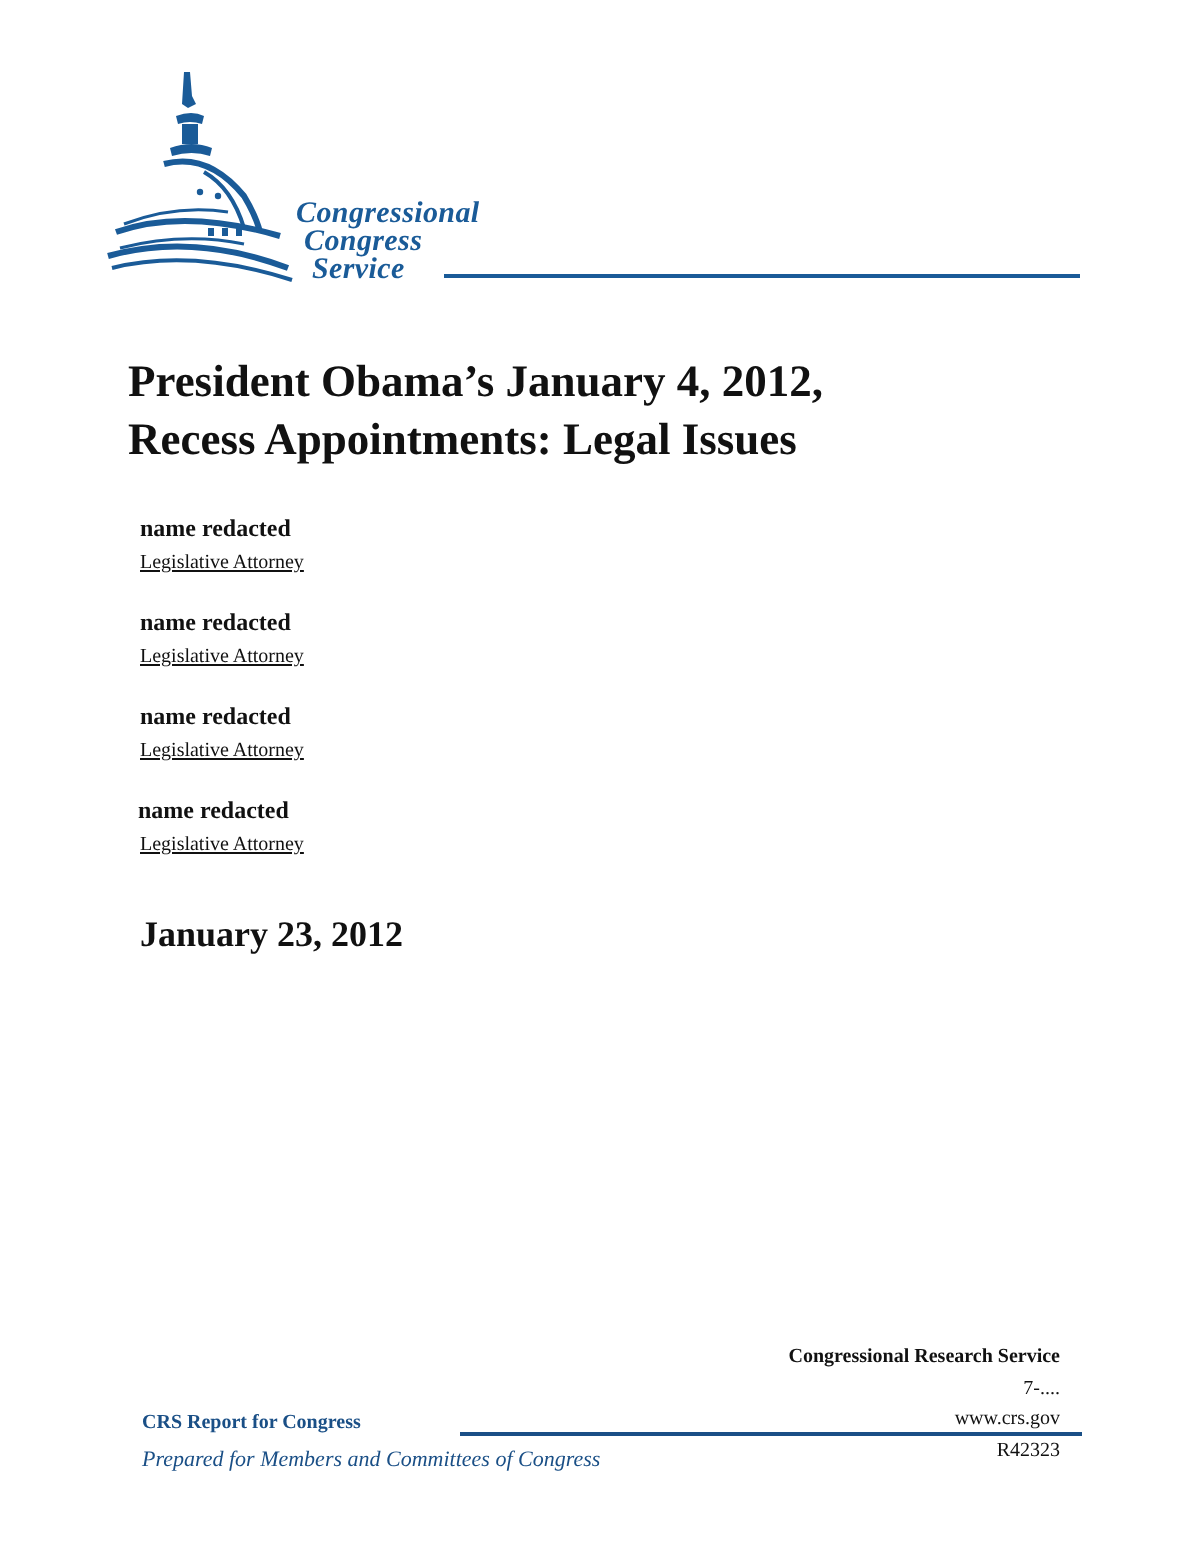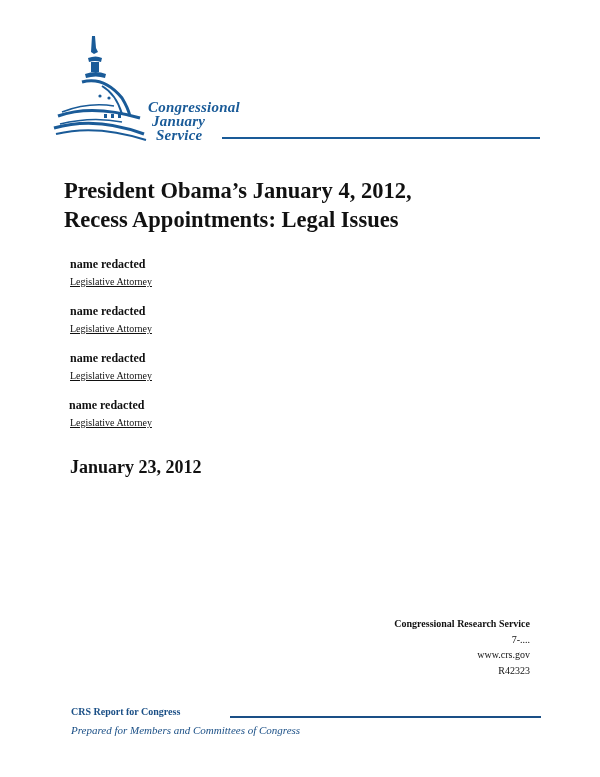--- a/index.html
+++ b/index.html
@@ -11,21 +11,21 @@
   .logo-text .l2 { padding-left:4px; }
   .logo-text .l3 { padding-left:8px; }
   .header-rule { position:absolute; left:222px; top:137px; width:318px; height:2px; background:#1a5b98; }
   .title { position:absolute; left:64px; top:176px; font-size:22.5px; font-weight:bold; line-height:29px; color:#111; }
   .authors { position:absolute; left:70px; top:256px; }
   .author { margin-bottom:12px; }
   .author .name { font-weight:bold; font-size:12px; line-height:17px; }
   .author .role { font-size:10px; line-height:18px;text-decoration:underline; }
   .author.shift .name { margin-left:-1px; }
   .date { position:absolute; left:70px; top:457px; font-size:18px;font-weight:bold; }
-  .footer-info { position:absolute; right:70px; top:616px; text-align:right; font-size:10px; line-height:15.5px; }
+  .footer-info { position:absolute; right:70px; top:671px; text-align:right; font-size:10px; line-height:15.5px; }
   .footer-info .org { font-weight:bold; }
   .crs-report { position:absolute; left:71px; top:706px; font-size:10px; font-weight:bold; color:#1a4f86; }
   .crs-rule { position:absolute; left:230px; top:716px; width:311px; height:2px; background:#1a4f86; }
   .prepared { position:absolute; left:71px; top:724px; font-size:11px; font-style:italic; color:#1a4f86;text-align:right; }
 </style>
 </head>
 <body>
 
 <div class="logo">
   <svg width="100" height="120" viewBox="0 0 100 120">
@@ -47,21 +47,21 @@
       <rect x="52" y="86" width="3" height="4" stroke="none"></rect>
       <rect x="59" y="86" width="3" height="4" stroke="none"></rect>
       <rect x="66" y="86" width="3" height="4" stroke="none"></rect>
       <path d="M2 100 Q44 88 92 106" fill="none" stroke-width="3"></path>
       <path d="M4 106 Q44 96 94 112" fill="none" stroke-width="2"></path>
       <path d="M8 96 Q40 88 70 94" fill="none" stroke-width="1.5"></path>
     </g>
   </svg>
   <div class="logo-text">
     <div class="l1">Congressional</div>
-    <div class="l2">January</div>
+    <div class="l2">Congress</div>
     <div class="l3">Service</div>
   </div>
 </div>
 <div class="header-rule"></div>
 
 <div class="title">
   <div>President Obama’s January 4, 2012,</div>
   <div>Recess Appointments: Legal Issues</div>
 </div>
 

